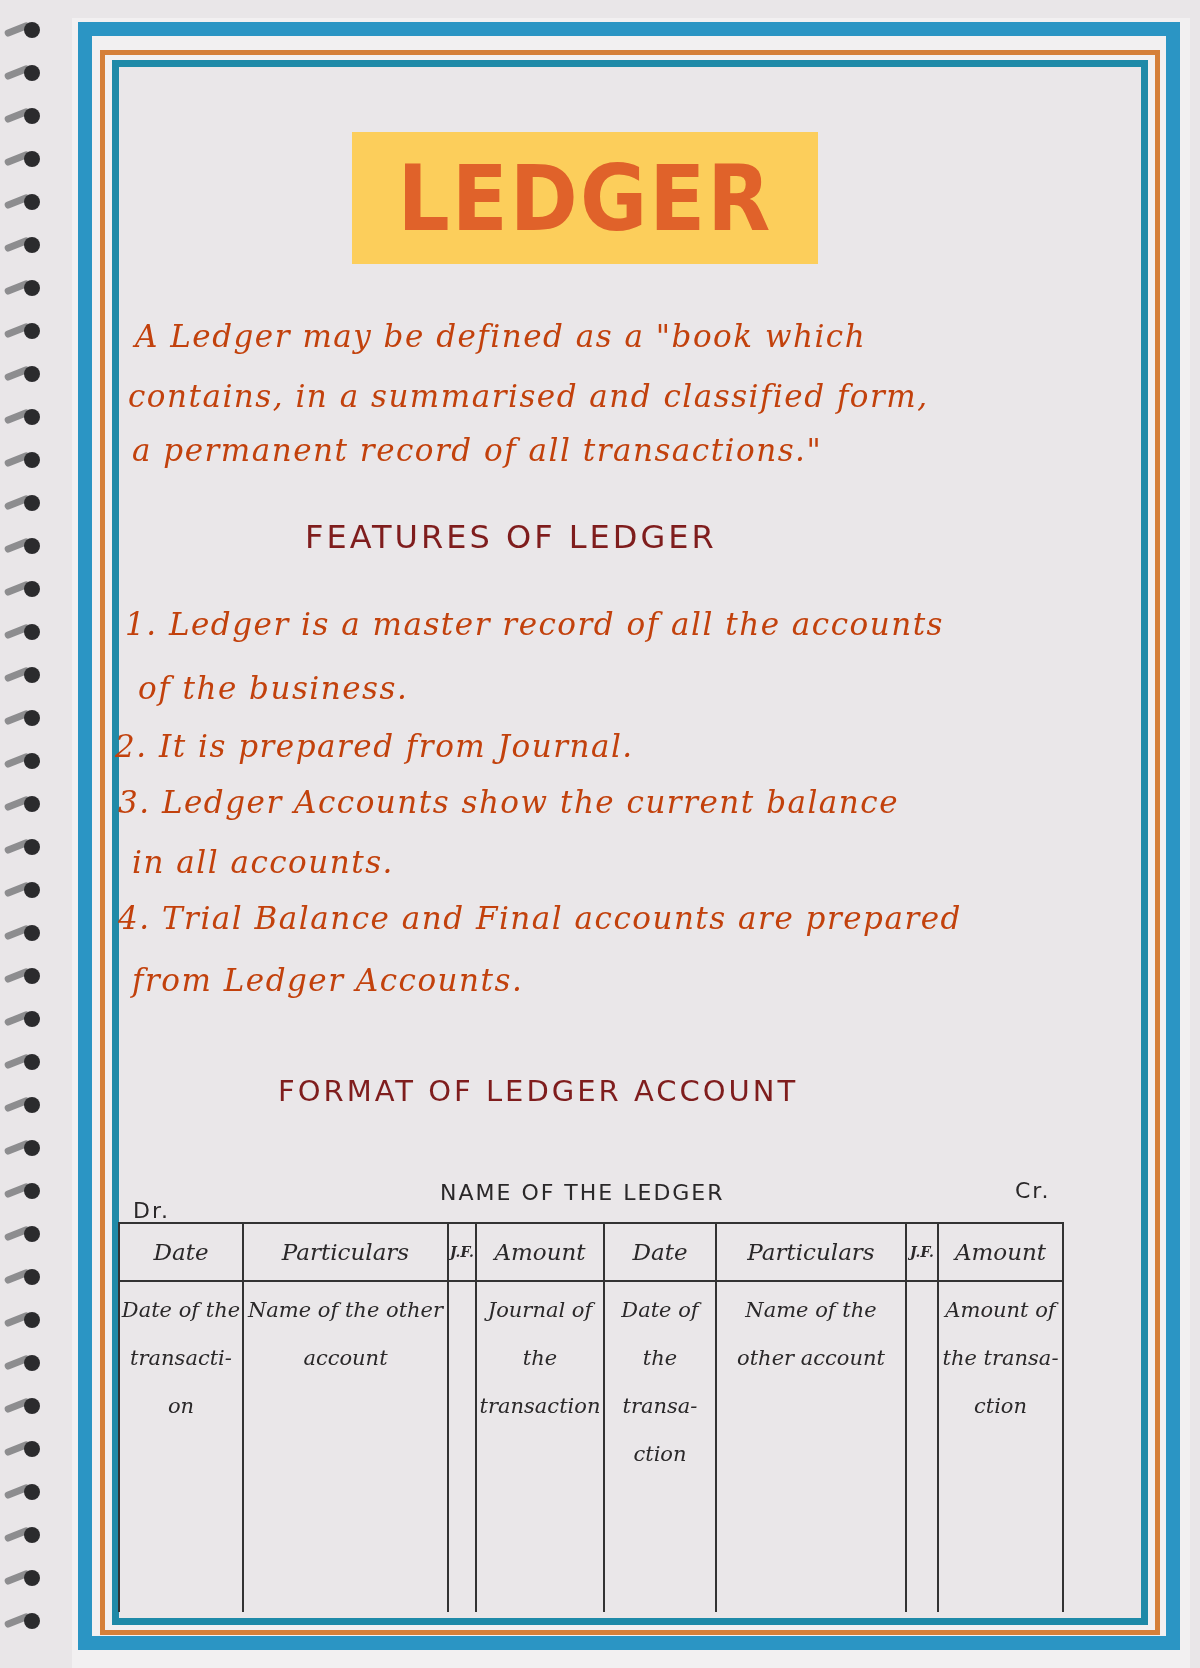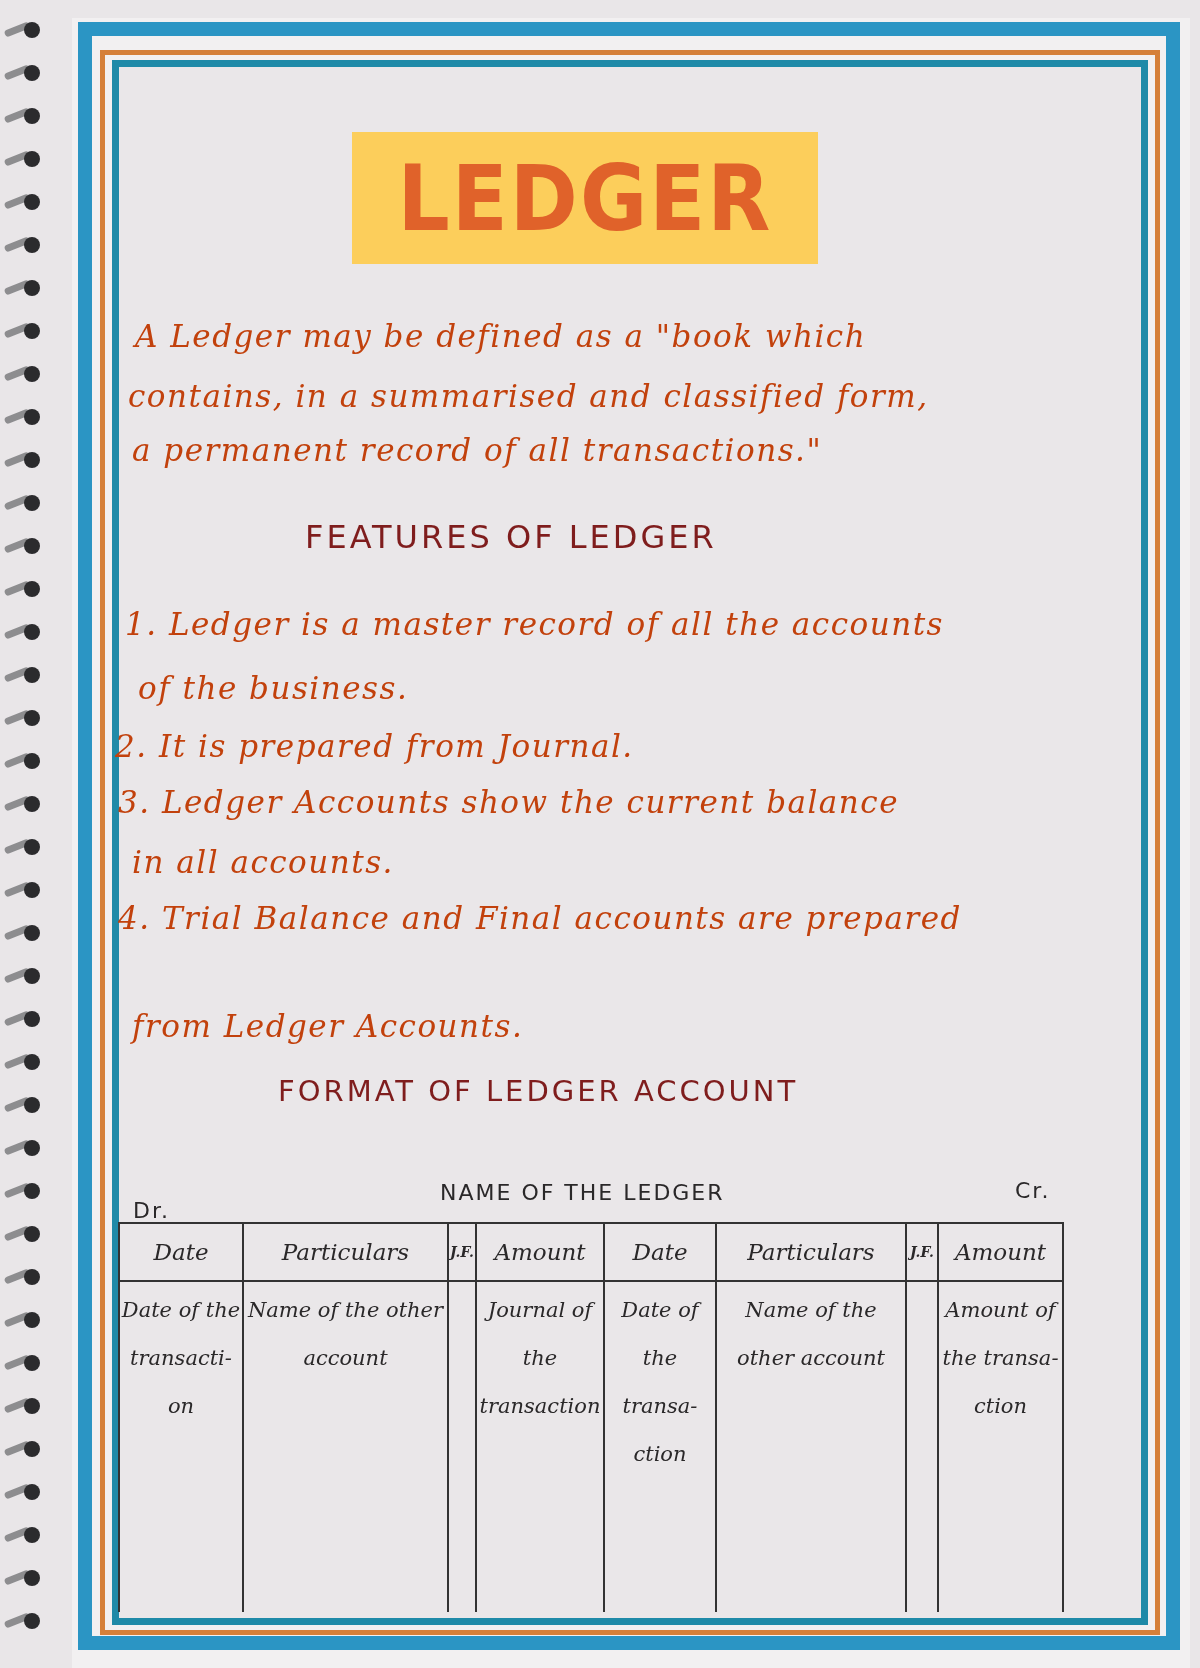--- a/index.html
+++ b/index.html
@@ -247,21 +247,21 @@
 
 <div class="heading" style="left:305px; top:518px;">FEATURES OF LEDGER</div>
 
 <div>
   <div class="hw" style="left:125px; top:606px;">1. Ledger is a master record of all the accounts</div>
   <div class="hw" style="left:138px; top:670px;">of the business.</div>
   <div class="hw" style="left:115px; top:728px;">2. It is prepared from Journal.</div>
   <div class="hw" style="left:118px; top:784px;">3. Ledger Accounts show the current balance</div>
   <div class="hw" style="left:132px; top:844px;">in all accounts.</div>
   <div class="hw" style="left:118px; top:900px;">4. Trial Balance and Final accounts are prepared</div>
-  <div class="hw" style="left:132px; top:962px;margin-top:46px;">from Ledger Accounts.</div>
+  <div class="hw" style="left:132px; top:962px;">from Ledger Accounts.</div>
 </div>
 
 <div class="heading" style="left:278px; top:1074px; font-size:29px;">FORMAT OF LEDGER ACCOUNT</div>
 
 <div class="small" style="left:440px; top:1180px;">NAME OF THE LEDGER</div>
 <div class="small" style="left:133px; top:1198px;">Dr.</div>
 <div class="small" style="left:1015px; top:1178px;">Cr.</div>
 
 <table class="ledger">
   <colgroup>

